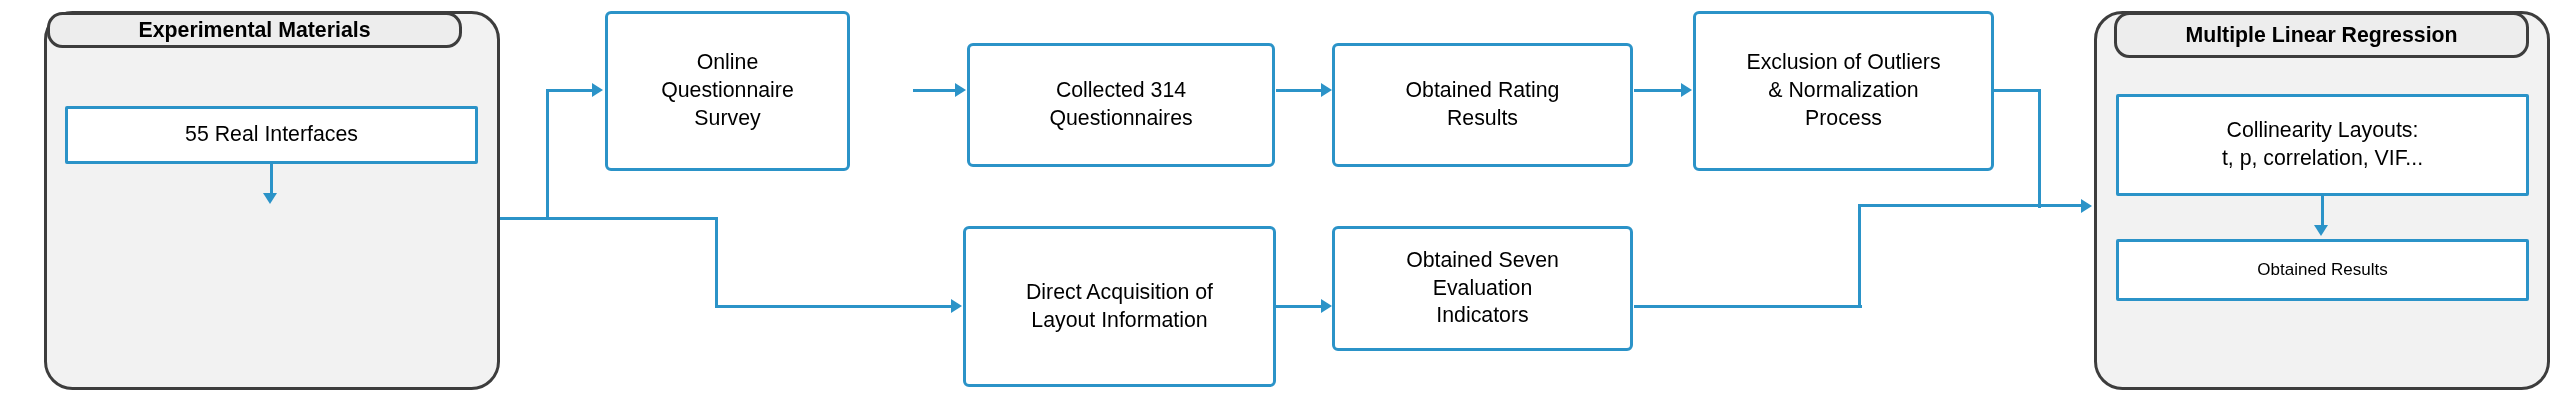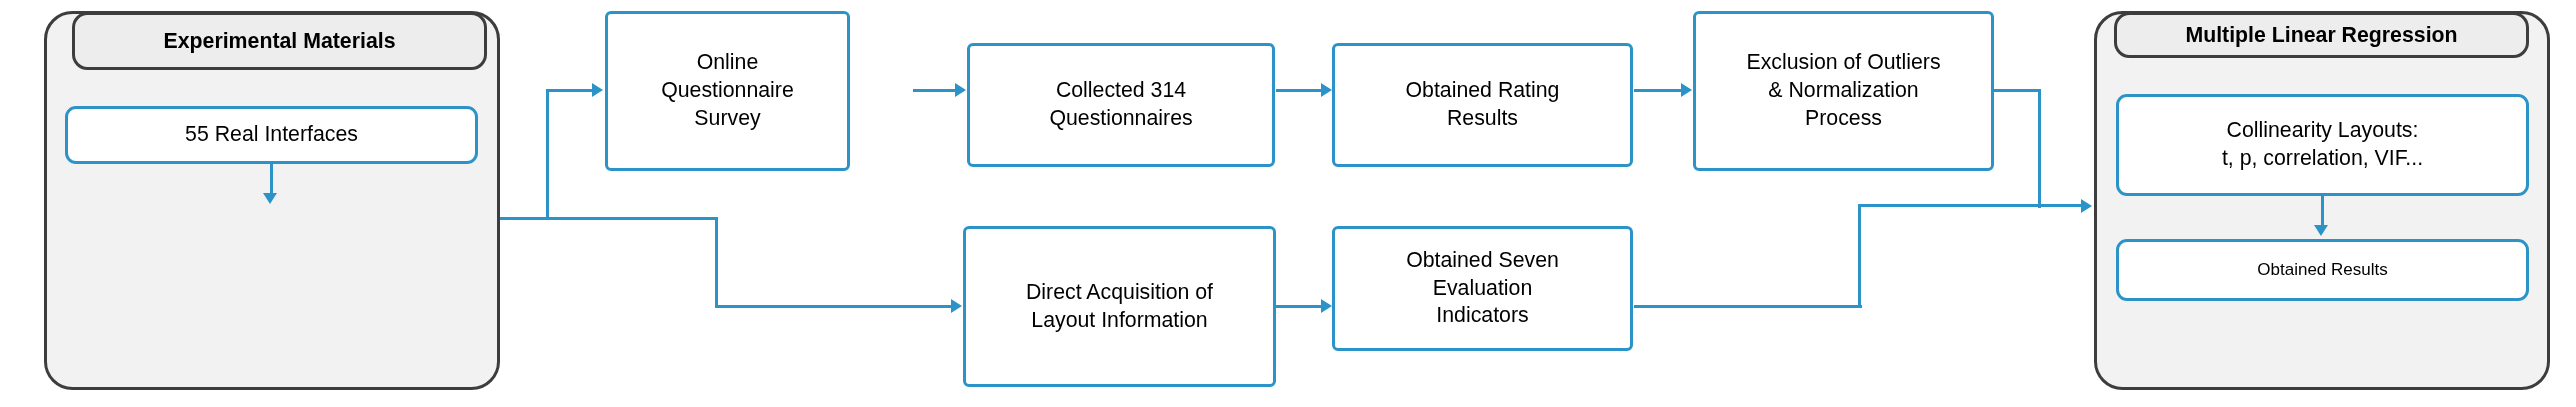--- a/index.html
+++ b/index.html
@@ -48,21 +48,21 @@
     box-sizing: border-box;
     display: flex;
     align-items: center;
     justify-content: center;
     text-align: center;
     color: #000000;
     line-height: 1.3;
     padding: 2.4px 6px;
   }
   .box.inner {
-    border-radius: 11px;
+    border-radius: 2px;
   }
   .box-text {
     display: block;
     white-space: pre-line;
   }
   
   .line {
     position: absolute;
     background: #2b93c8;
   }
@@ -82,21 +82,21 @@
     border-right: 7.7px solid transparent;
     border-top: 11.3px solid #2b93c8;
   }
 </style>
 </head>
 <body>
 
 <div id="canvas">
 
   <div class="group" style="left:44px; top:10.7px; width:456px; height:379px;"></div>
-  <div class="group-title" style="left:72px; top:12px; width:415px; height:58px; font-size:21.3px;">Experimental Materials</div>
+  <div class="group-title" style="left:47px; top:12px; width:415px; height:36px; font-size:21.3px;">Experimental Materials</div>
 
   <div class="box inner" style="left:65px; top:106px; width:413px; height:58px; font-size:21.3px;">
     <span class="box-text">55 Real Interfaces</span>
   </div>
 
   <div class="line v-line" style="left:270px; top:164px; height:31px;"></div>
   <div class="arrow-down" style="left:263px; top:193px;"></div>
 
 
   <div class="box" style="left:605px; top:10.7px; width:245px; height:160px; font-size:21.3px;">

